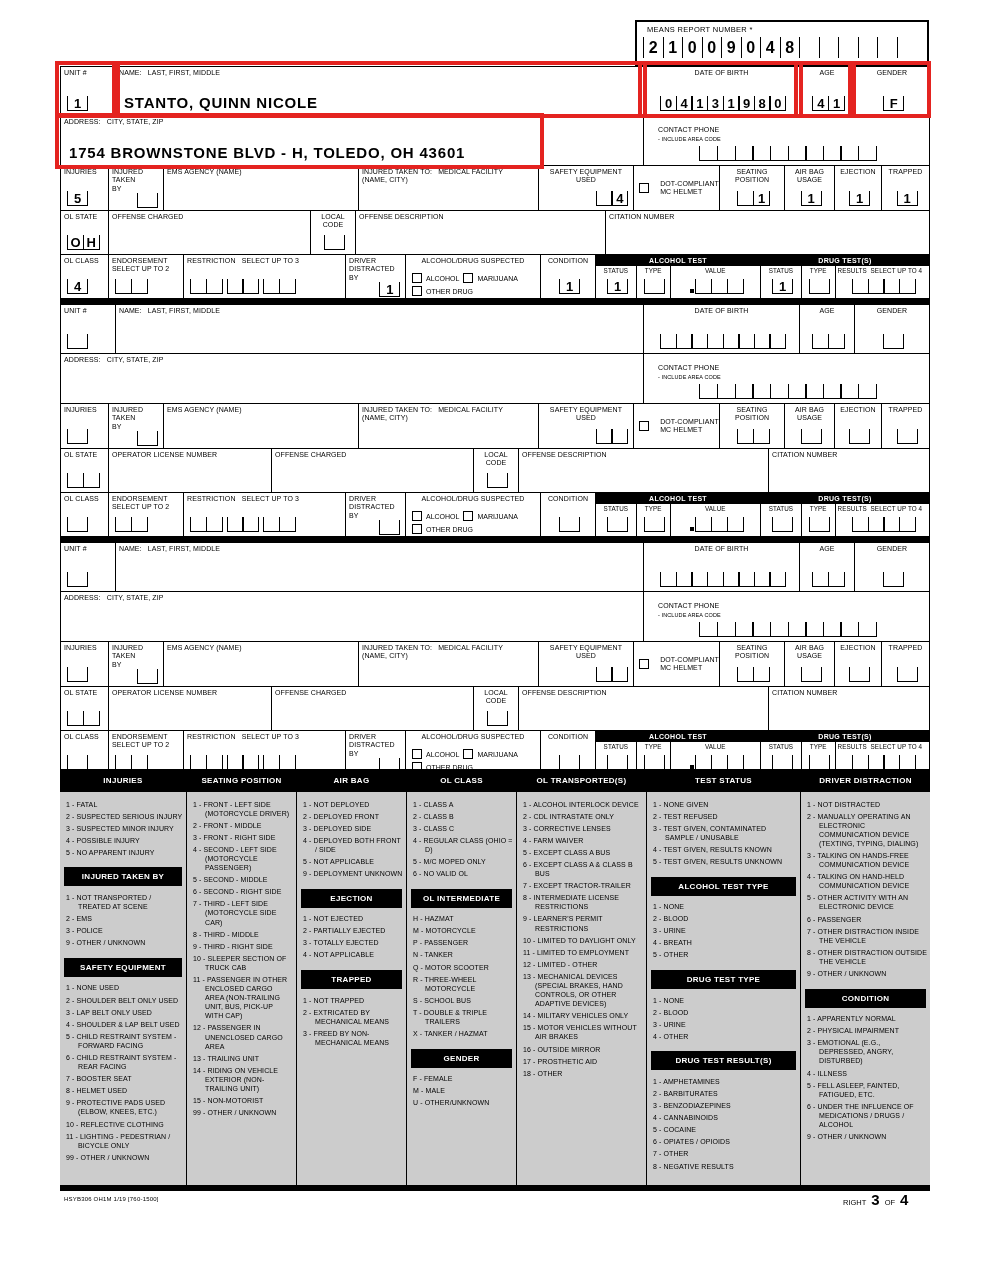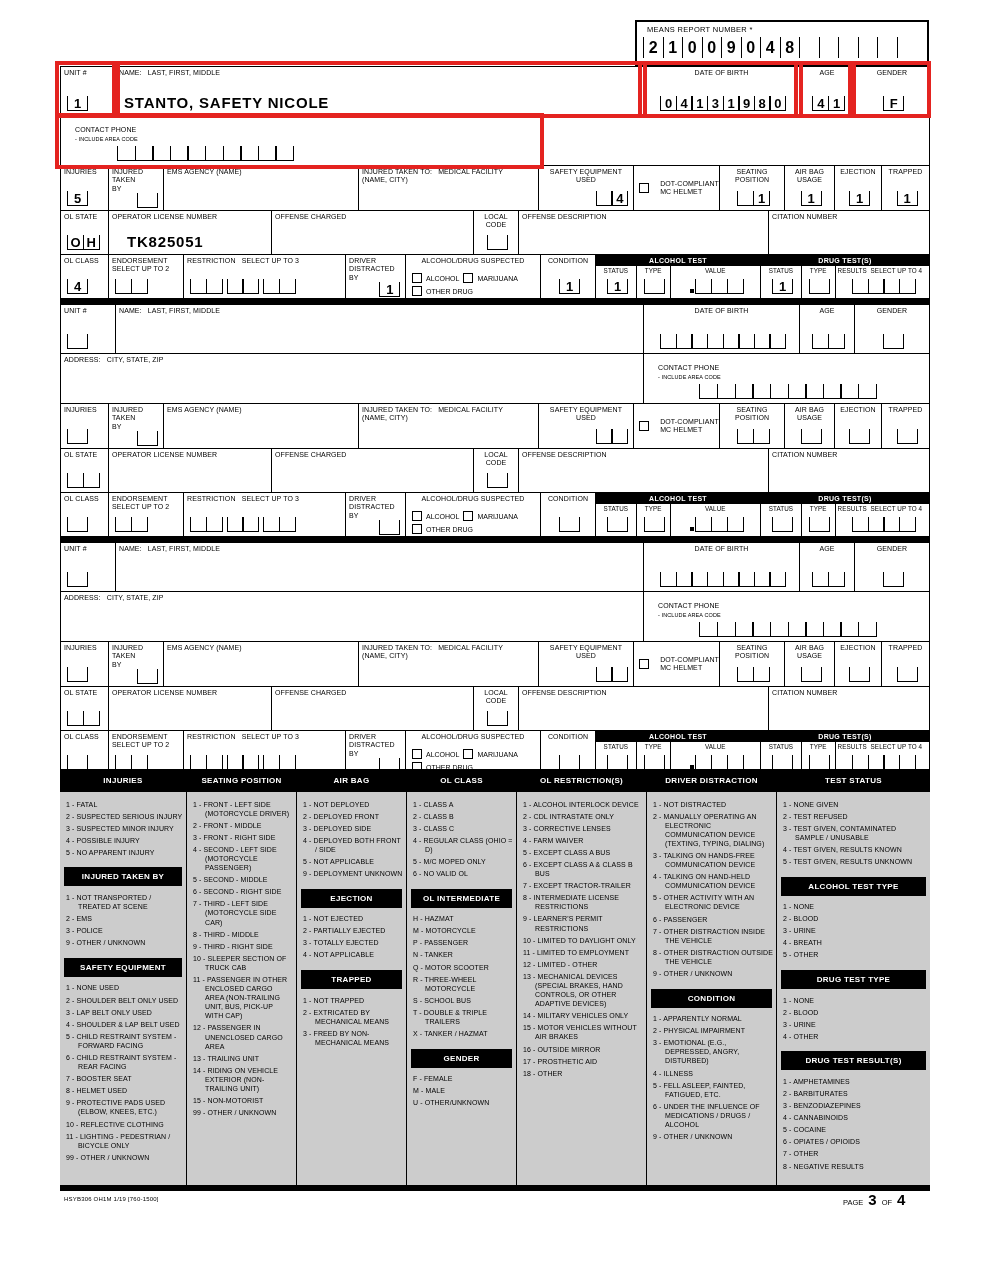--- a/index.html
+++ b/index.html
@@ -107,21 +107,21 @@
         <div class="cell" style="width:54px">
           <span class="lbl">UNIT #</span>
           <span class="cfoot">
               <span class="comb w1">
                 <span class="cc">1</span>
               </span>
             </span>
         </div>
         <div class="cell" style="width:528px">
           <span class="lbl">NAME:&nbsp;&nbsp; LAST, FIRST, MIDDLE</span>
-          <div class="tval">STANTO, SAFETY NICOLE</div>
+          <div class="tval">STANTO, QUINN NICOLE</div>
         </div>
         <div class="cell" style="width:156px">
           <span class="lbl ctr">DATE OF BIRTH</span>
           <span class="cfoot center">
               <span class="comb">
                 <span class="cc">0</span>
                 <span class="cc">4</span>
                 <span class="cc">1</span>
                 <span class="cc">3</span>
                 <span class="cc">1</span>
@@ -144,20 +144,24 @@
           <span class="lbl ctr">GENDER</span>
           <span class="cfoot center">
               <span class="comb w1">
                 <span class="cc">F</span>
               </span>
             </span>
         </div>
       </div>
 
       <div class="row r2">
+        <div class="cell" style="width:582px">
+          <span class="lbl">ADDRESS:&nbsp;&nbsp; CITY, STATE, ZIP</span>
+          <div class="tval">1754 BROWNSTONE BLVD - H, TOLEDO, OH 43601</div>
+        </div>
         <div class="cell" style="width:286px">
           <span class="lbl" style="padding-left:14px">
             <span>CONTACT PHONE</span>
             <span class="sml">- INCLUDE AREA CODE</span>
           </span>
           <span class="cfoot center">
               <span class="comb ph">
                 <span class="cc"></span>
                 <span class="cc"></span>
                 <span class="cc"></span>
@@ -253,24 +257,20 @@
 
       <div class="row r4">
         <div class="cell" style="width:47px">
           <span class="lbl">OL STATE</span>
           <span class="cfoot">
               <span class="comb">
                 <span class="cc">O</span>
                 <span class="cc">H</span>
               </span>
             </span>
-        </div>
-        <div class="cell" style="width:163px">
-          <span class="lbl">OPERATOR LICENSE NUMBER</span>
-          <div class="tval" style="padding-left:18px">TK825051</div>
         </div>
         <div class="cell" style="width:202px">
           <span class="lbl">OFFENSE CHARGED</span>
         </div>
         <div class="cell" style="width:45px">
           <span class="lbl ctr">LOCAL
 CODE</span>
           <span class="cfoot center">
               <span class="comb w1">
                 <span class="cc"></span>
@@ -1139,59 +1139,39 @@
         <div class="litem">R - THREE-WHEEL MOTORCYCLE</div>
         <div class="litem">S - SCHOOL BUS</div>
         <div class="litem">T - DOUBLE &amp; TRIPLE TRAILERS</div>
         <div class="litem">X - TANKER / HAZMAT</div>
         <div class="lhead">GENDER</div>
         <div class="litem">F - FEMALE</div>
         <div class="litem">M - MALE</div>
         <div class="litem">U - OTHER/UNKNOWN</div>
       </div>
       <div class="lcol" style="width: 130px;">
-        <div class="lhead first">OL RESTRICTION(S)</div>
+        <div class="lhead first">OL TRANSPORTED(S)</div>
         <div class="litem">1 - ALCOHOL INTERLOCK DEVICE</div>
         <div class="litem">2 - CDL INTRASTATE ONLY</div>
         <div class="litem">3 - CORRECTIVE LENSES</div>
         <div class="litem">4 - FARM WAIVER</div>
         <div class="litem">5 - EXCEPT CLASS A BUS</div>
         <div class="litem">6 - EXCEPT CLASS A &amp; CLASS B BUS</div>
         <div class="litem">7 - EXCEPT TRACTOR-TRAILER</div>
         <div class="litem">8 - INTERMEDIATE LICENSE RESTRICTIONS</div>
         <div class="litem">9 - LEARNER'S PERMIT RESTRICTIONS</div>
         <div class="litem">10 - LIMITED TO DAYLIGHT ONLY</div>
         <div class="litem">11 - LIMITED TO EMPLOYMENT</div>
         <div class="litem">12 - LIMITED - OTHER</div>
         <div class="litem">13 - MECHANICAL DEVICES (SPECIAL BRAKES, HAND CONTROLS, OR OTHER ADAPTIVE DEVICES)</div>
         <div class="litem">14 - MILITARY VEHICLES ONLY</div>
         <div class="litem">15 - MOTOR VEHICLES WITHOUT AIR BRAKES</div>
         <div class="litem">16 - OUTSIDE MIRROR</div>
         <div class="litem">17 - PROSTHETIC AID</div>
         <div class="litem">18 - OTHER</div>
-      </div>
-      <div class="lcol" style="width: 130px;">
-        <div class="lhead first">DRIVER DISTRACTION</div>
-        <div class="litem">1 - NOT DISTRACTED</div>
-        <div class="litem">2 - MANUALLY OPERATING AN ELECTRONIC COMMUNICATION DEVICE (TEXTING, TYPING, DIALING)</div>
-        <div class="litem">3 - TALKING ON HANDS-FREE COMMUNICATION DEVICE</div>
-        <div class="litem">4 - TALKING ON HAND-HELD COMMUNICATION DEVICE</div>
-        <div class="litem">5 - OTHER ACTIVITY WITH AN ELECTRONIC DEVICE</div>
-        <div class="litem">6 - PASSENGER</div>
-        <div class="litem">7 - OTHER DISTRACTION INSIDE THE VEHICLE</div>
-        <div class="litem">8 - OTHER DISTRACTION OUTSIDE THE VEHICLE</div>
-        <div class="litem">9 - OTHER / UNKNOWN</div>
-        <div class="lhead">CONDITION</div>
-        <div class="litem">1 - APPARENTLY NORMAL</div>
-        <div class="litem">2 - PHYSICAL IMPAIRMENT</div>
-        <div class="litem">3 - EMOTIONAL (E.G., DEPRESSED, ANGRY, DISTURBED)</div>
-        <div class="litem">4 - ILLNESS</div>
-        <div class="litem">5 - FELL ASLEEP, FAINTED, FATIGUED, ETC.</div>
-        <div class="litem">6 - UNDER THE INFLUENCE OF MEDICATIONS / DRUGS / ALCOHOL</div>
-        <div class="litem">9 - OTHER / UNKNOWN</div>
       </div>
       <div class="lcol" style="width: 154px;">
         <div class="lhead first">TEST STATUS</div>
         <div class="litem">1 - NONE GIVEN</div>
         <div class="litem">2 - TEST REFUSED</div>
         <div class="litem">3 - TEST GIVEN, CONTAMINATED SAMPLE / UNUSABLE</div>
         <div class="litem">4 - TEST GIVEN, RESULTS KNOWN</div>
         <div class="litem">5 - TEST GIVEN, RESULTS UNKNOWN</div>
         <div class="lhead">ALCOHOL TEST TYPE</div>
         <div class="litem">1 - NONE</div>
@@ -1207,29 +1187,49 @@
         <div class="lhead">DRUG TEST RESULT(S)</div>
         <div class="litem">1 - AMPHETAMINES</div>
         <div class="litem">2 - BARBITURATES</div>
         <div class="litem">3 - BENZODIAZEPINES</div>
         <div class="litem">4 - CANNABINOIDS</div>
         <div class="litem">5 - COCAINE</div>
         <div class="litem">6 - OPIATES / OPIOIDS</div>
         <div class="litem">7 - OTHER</div>
         <div class="litem">8 - NEGATIVE RESULTS</div>
       </div>
+      <div class="lcol" style="width: 130px;">
+        <div class="lhead first">DRIVER DISTRACTION</div>
+        <div class="litem">1 - NOT DISTRACTED</div>
+        <div class="litem">2 - MANUALLY OPERATING AN ELECTRONIC COMMUNICATION DEVICE (TEXTING, TYPING, DIALING)</div>
+        <div class="litem">3 - TALKING ON HANDS-FREE COMMUNICATION DEVICE</div>
+        <div class="litem">4 - TALKING ON HAND-HELD COMMUNICATION DEVICE</div>
+        <div class="litem">5 - OTHER ACTIVITY WITH AN ELECTRONIC DEVICE</div>
+        <div class="litem">6 - PASSENGER</div>
+        <div class="litem">7 - OTHER DISTRACTION INSIDE THE VEHICLE</div>
+        <div class="litem">8 - OTHER DISTRACTION OUTSIDE THE VEHICLE</div>
+        <div class="litem">9 - OTHER / UNKNOWN</div>
+        <div class="lhead">CONDITION</div>
+        <div class="litem">1 - APPARENTLY NORMAL</div>
+        <div class="litem">2 - PHYSICAL IMPAIRMENT</div>
+        <div class="litem">3 - EMOTIONAL (E.G., DEPRESSED, ANGRY, DISTURBED)</div>
+        <div class="litem">4 - ILLNESS</div>
+        <div class="litem">5 - FELL ASLEEP, FAINTED, FATIGUED, ETC.</div>
+        <div class="litem">6 - UNDER THE INFLUENCE OF MEDICATIONS / DRUGS / ALCOHOL</div>
+        <div class="litem">9 - OTHER / UNKNOWN</div>
+      </div>
     </div>
 
   <div class="red-box" id="rb-unit"></div>
   <div class="red-box" id="rb-name"></div>
   <div class="red-box" id="rb-dob"></div>
   <div class="red-box" id="rb-age"></div>
   <div class="red-box" id="rb-gender"></div>
   <div class="red-box" id="rb-address"></div>
 
   <div class="footer-left">HSYB306 OH1M 1/19 [760-1500]</div>
   <div class="footer-right">
-    <span class="pg-sm">PAGE</span>
+    <span class="pg-sm">RIGHT</span>
     <span class="pg-lg">3</span>
     <span class="pg-sm">OF</span>
     <span class="pg-lg">4</span>
   </div>
 </div>
 
 </body></html>

